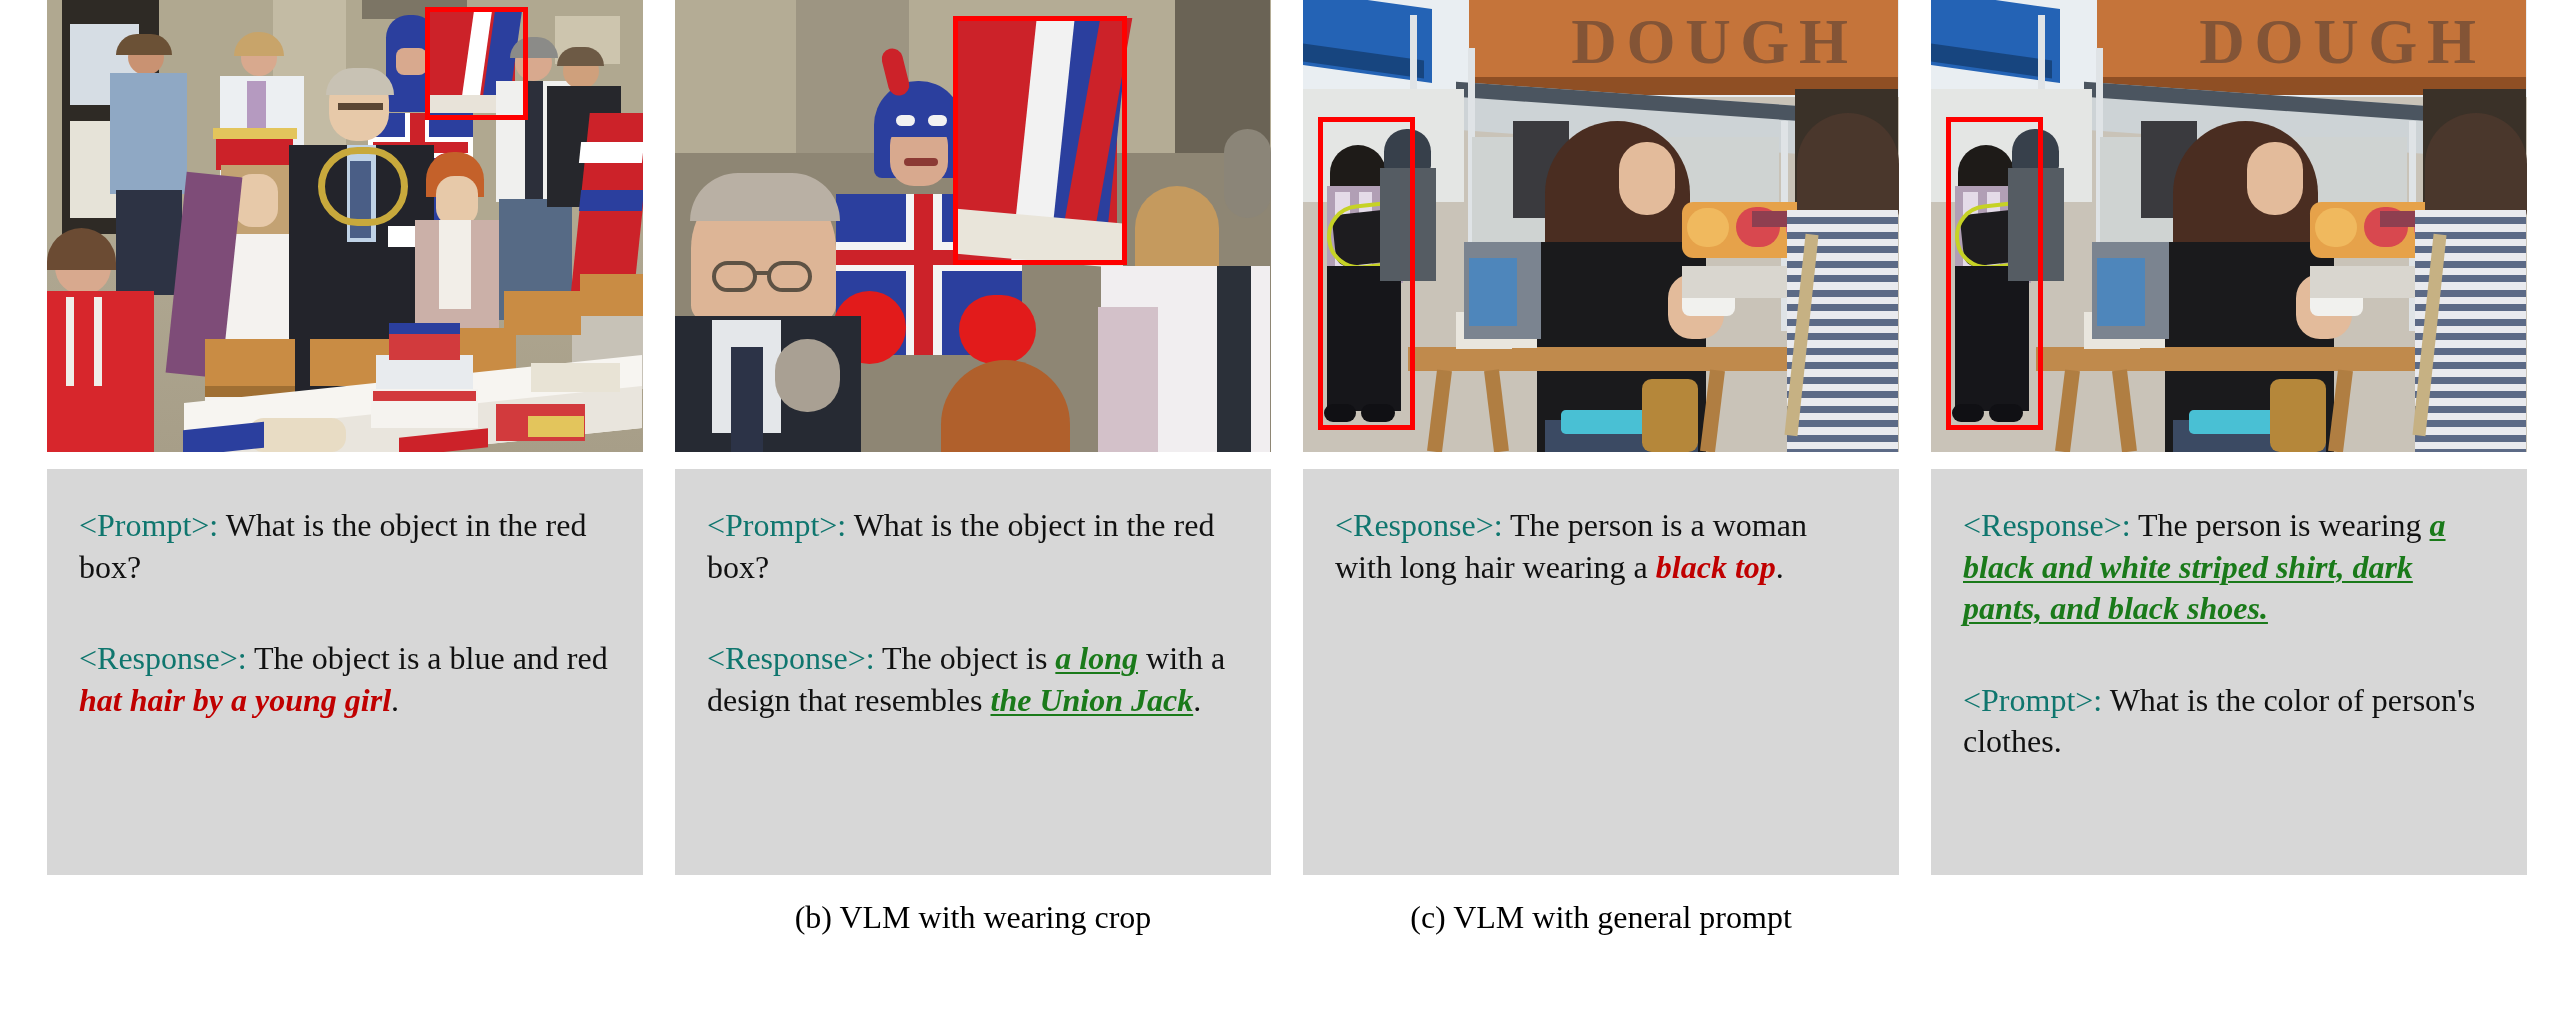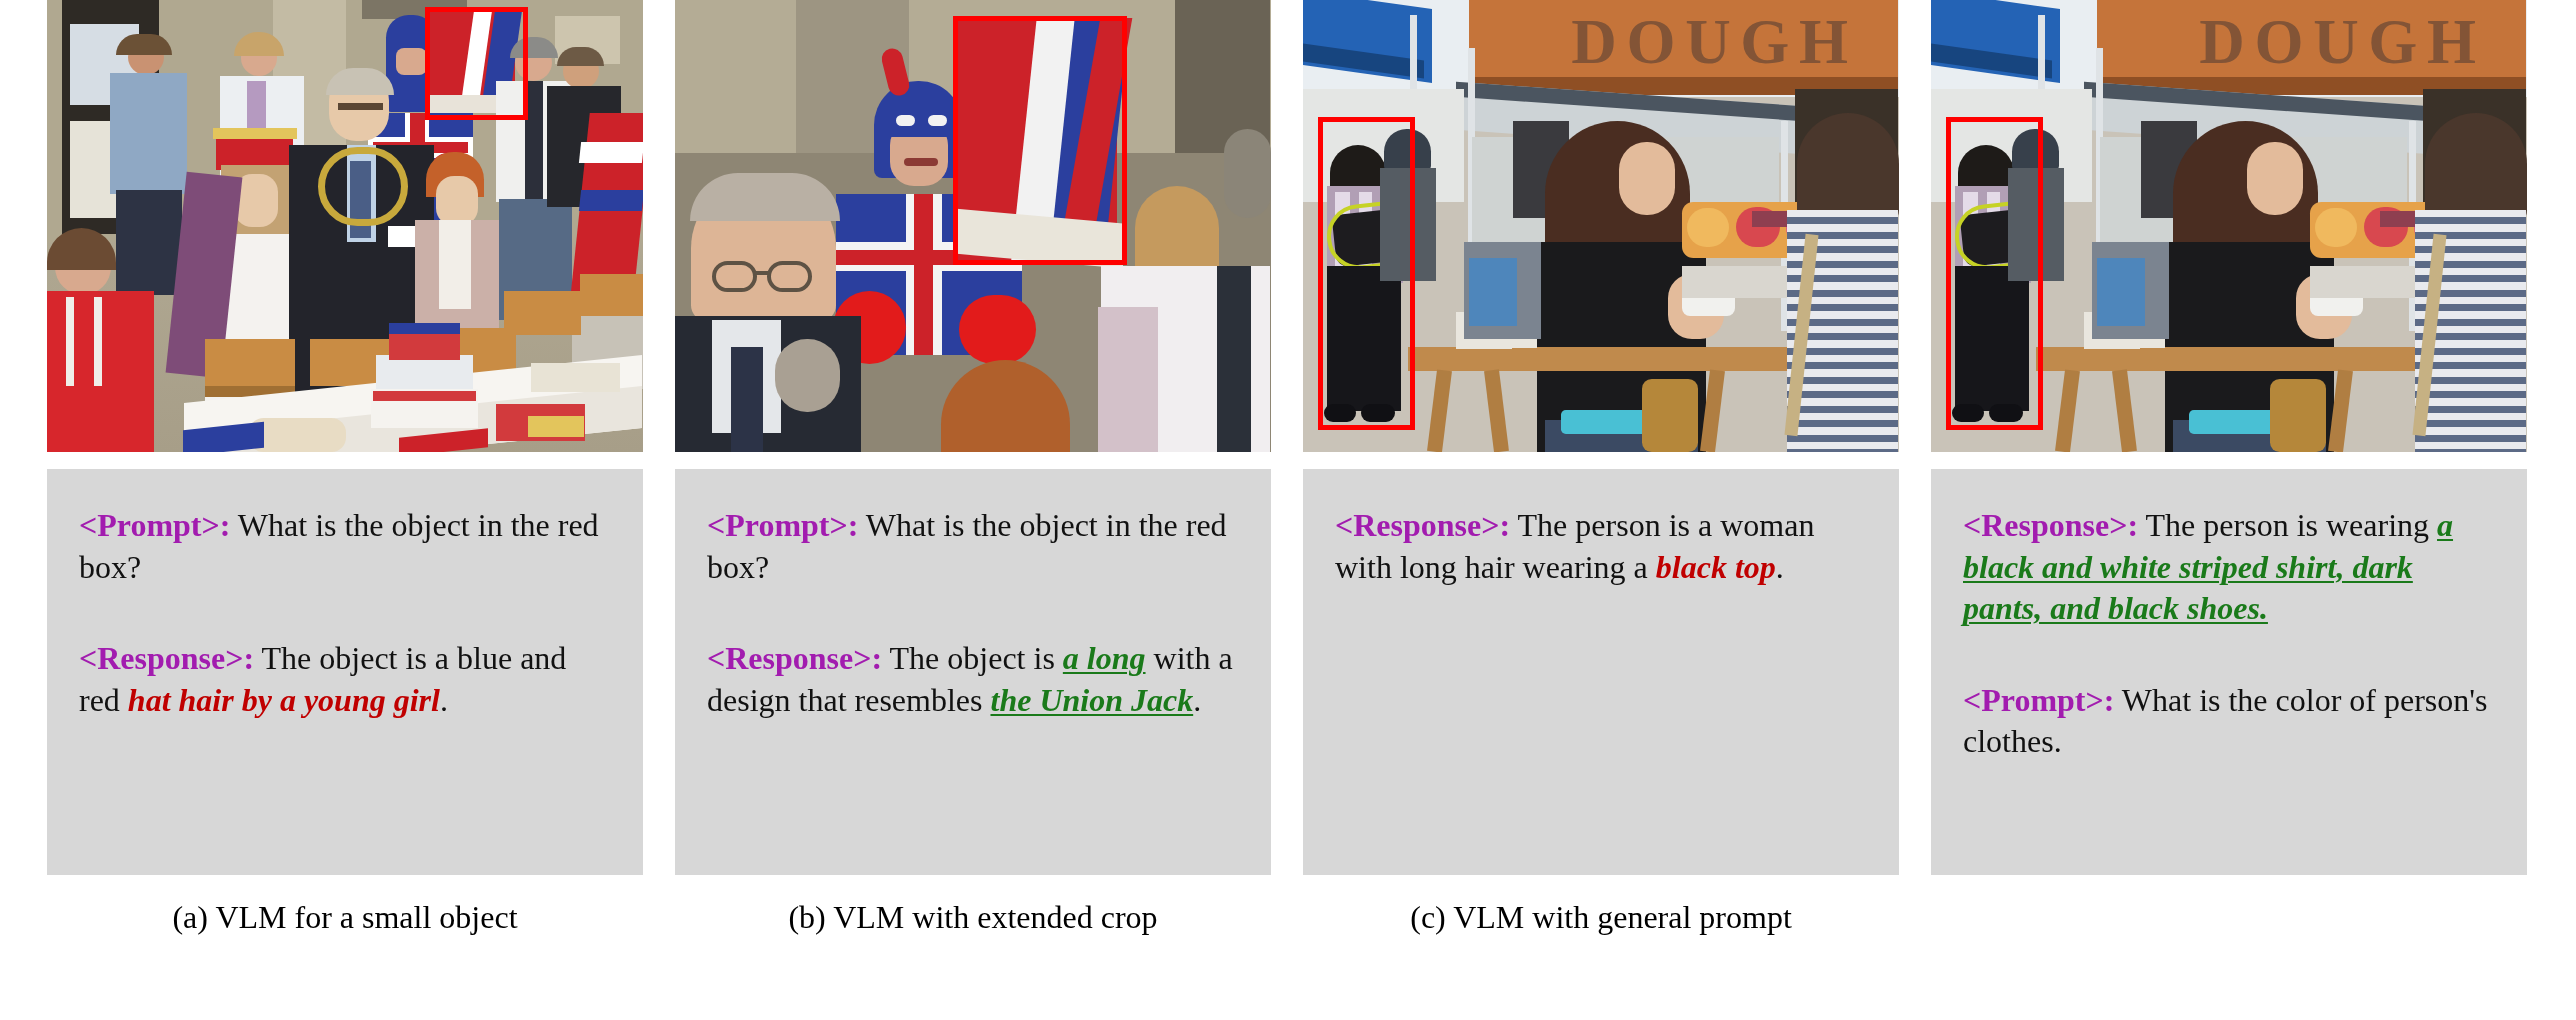--- a/index.html
+++ b/index.html
@@ -54,21 +54,21 @@
     padding:36px 32px 0 32px;
     box-sizing:border-box;
   }
   .qa{
     font-size:32px;
     line-height:1.30;
     color:#111111;
     text-align:left;
   }
   .qa + .qa{margin-top:50px;}
-  .tag{color:#a21caf;font-weight:bold;}
+  .tag{color:#0f766e;font-weight:normal;}
   .hl-red{color:#c00000;font-weight:bold;font-style:italic;}
   .hl-green{
     color:#1a7a1a;font-weight:bold;font-style:italic;
     text-decoration:underline;
     text-decoration-thickness:2.4px;
     text-underline-offset:3.2px;
   }
   .caption{
     width:596px;
     margin-top:24px;
@@ -185,21 +185,20 @@
 
     <div class="textbox">
       <div class="qa">
         <span class="tag">&lt;Prompt&gt;:</span><span> What is the object in the red box?</span>
       </div>
       <div class="qa">
         <span class="tag">&lt;Response&gt;:</span><span> The object is a blue and red </span><span class="hl-red">hat hair by a young girl</span><span>.</span>
       </div>
     </div>
 
-    <div class="caption">(a) VLM for a small object</div>
   </div>
 
   <div class="panel">
     <div class="photo" style="background:linear-gradient(#b5ad96,#a39a84);">
       <div class="sh" style="left:0;top:0;width:596px;height:178px;background:#b4ac95;"></div>
       <div class="sh" style="left:121px;top:0;width:113px;height:178px;background:#9d9582;"></div>
       <div class="sh" style="left:500px;top:0;width:95px;height:194px;background:#6a6355;"></div>
       <div class="sh" style="left:0;top:153px;width:596px;height:299px;background:#8e8674;"></div>
 
       <div class="sh" style="left:199px;top:81px;width:89px;height:97px;background:#2b3f9e;border-radius:44px 44px 8px 8px;"></div>
@@ -246,21 +245,21 @@
 
     <div class="textbox">
       <div class="qa">
         <span class="tag">&lt;Prompt&gt;:</span><span> What is the object in the red box?</span>
       </div>
       <div class="qa">
         <span class="tag">&lt;Response&gt;:</span><span> The object is </span><span class="hl-green">a long</span><span> with a design that resembles </span><span class="hl-green">the Union Jack</span><span>.</span>
       </div>
     </div>
 
-    <div class="caption">(b) VLM with extended crop</div>
+    <div class="caption">(b) VLM with wearing crop</div>
   </div>
 
   <div class="panel">
     <div class="photo" style="background:#c9c3b8;">
 
       <div class="sh" style="left:0;top:0;width:596px;height:97px;background:#e9eef2;"></div>
 
       <div class="sh" style="left:0;top:0;width:129px;height:74px;background:#2463b5;transform:skewY(8deg);"></div>
       <div class="sh" style="left:0;top:52px;width:121px;height:18px;background:#17457f;transform:skewY(8deg);"></div>
 

